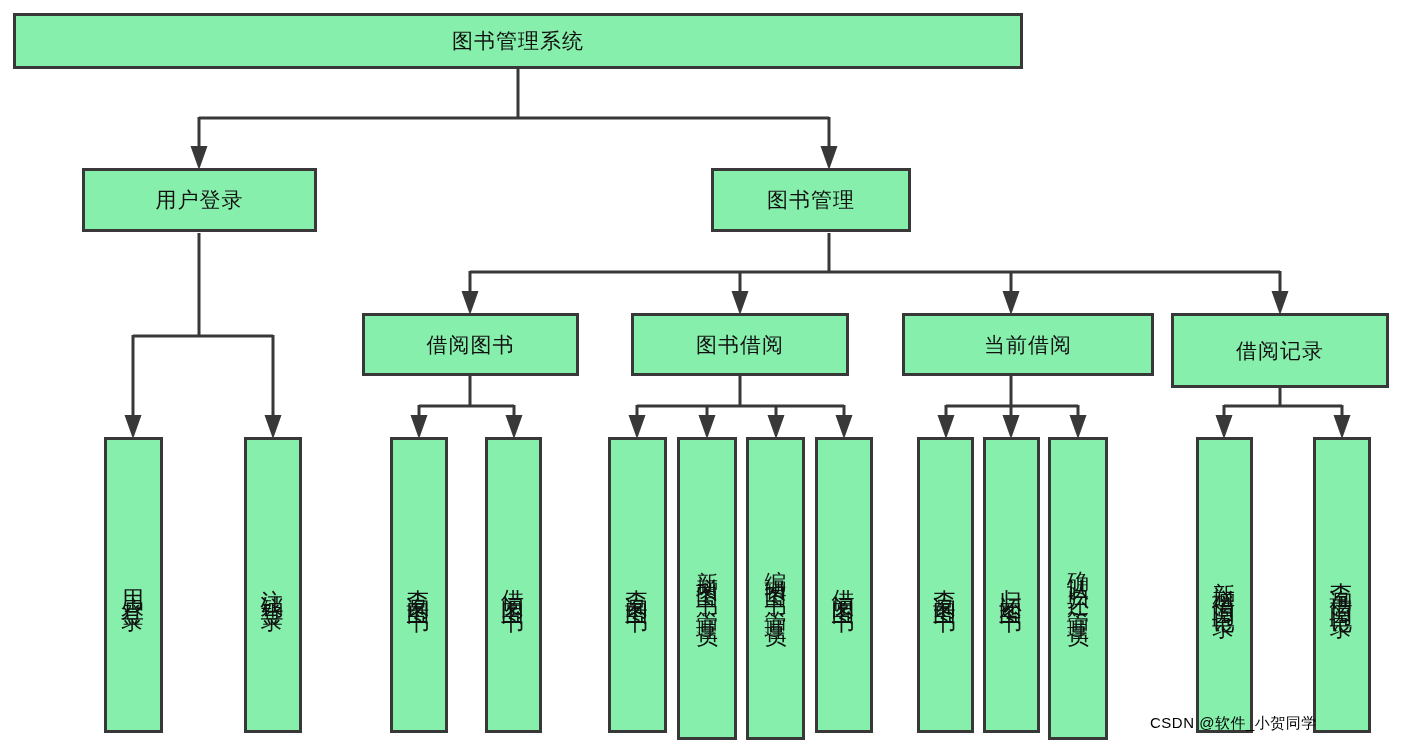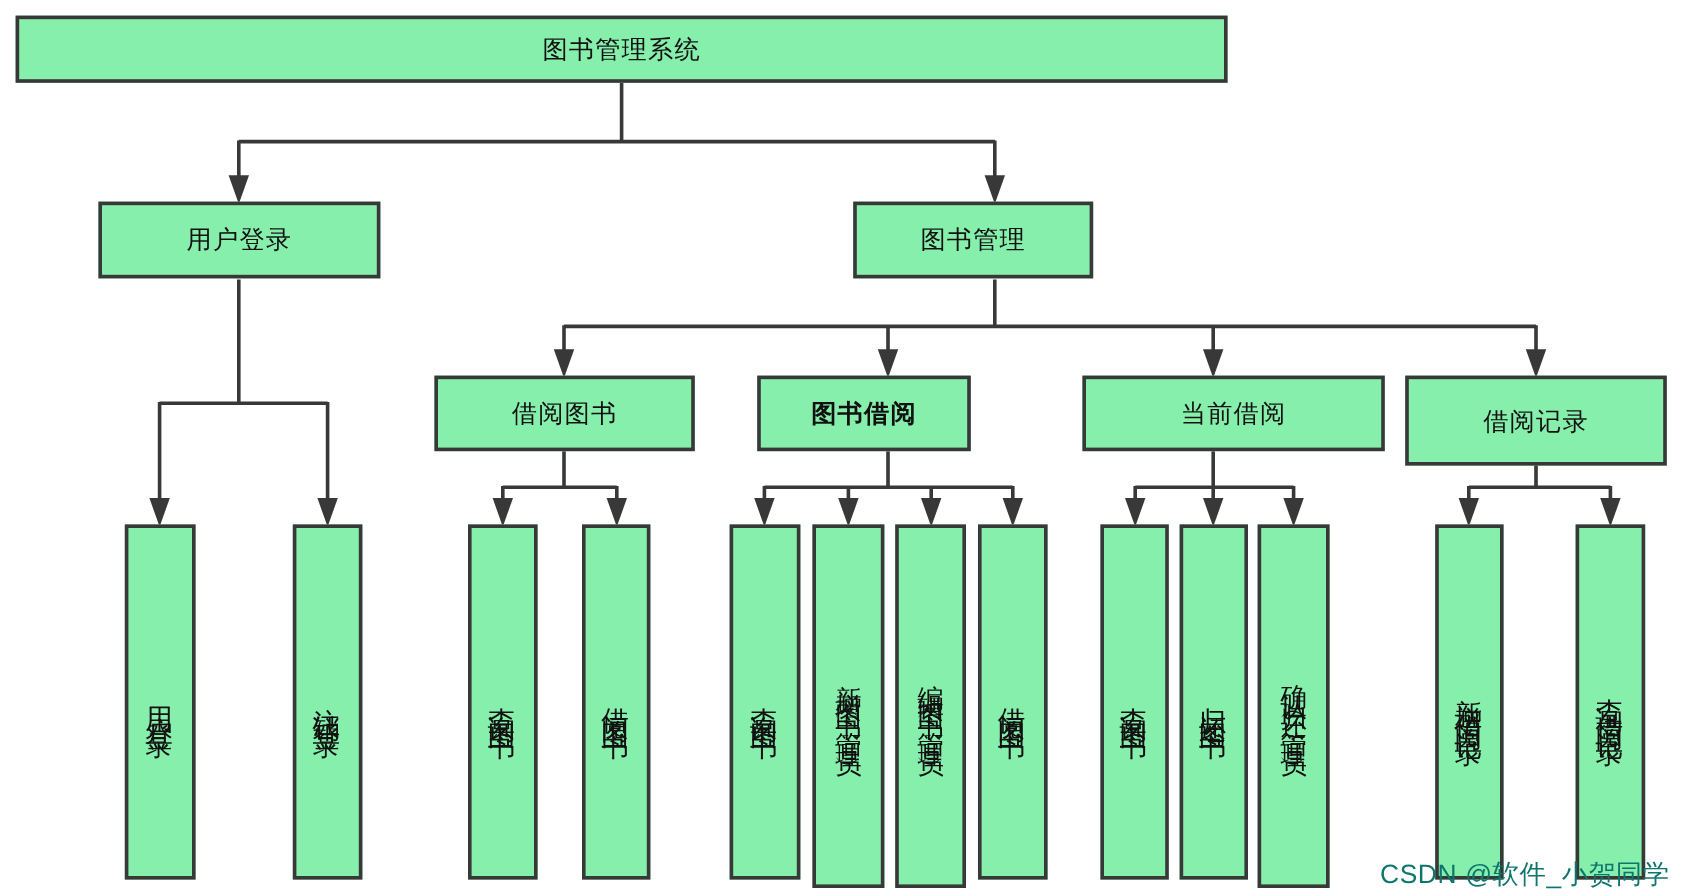--- a/index.html
+++ b/index.html
@@ -44,21 +44,21 @@
   }
   .vbox.dense span {
     font-size: 22px;
     letter-spacing: 8px;
   }
   
   .n-root            { left: 13px;   top: 13px;  width: 1010px; height: 56px; }
   .n-user-login      { left: 82px;   top: 168px; width: 235px;  height: 64px; }
   .n-book-mgmt       { left: 711px;  top: 168px; width: 200px;  height: 64px; }
   .n-new-book-rec    { left: 362px;  top: 313px; width: 217px;  height: 63px; }
-  .n-book-borrow     { left: 631px;  top: 313px; width: 178px;  height: 63px; font-weight: bold; }
+  .n-book-borrow     { left: 631px;  top: 313px; width: 218px;  height: 63px; }
   .n-current-borrow  { left: 902px;  top: 313px; width: 252px;  height: 63px; }
   .n-borrow-records  { left: 1171px; top: 313px; width: 218px;  height: 75px; }
 
   .lf { top: 437px; height: 296px; }
   .lf-tall { top: 437px; height: 303px; }
   .l-user-login   { left: 104px;  width: 59px; }
   .l-logout       { left: 244px;  width: 58px; }
   .l-rec-query    { left: 390px;  width: 58px; }
   .l-rec-borrow   { left: 485px;  width: 57px; }
   .l-bb-query     { left: 608px;  width: 59px; }
@@ -68,23 +68,23 @@
   .l-cb-query     { left: 917px;  width: 57px; }
   .l-cb-return    { left: 983px;  width: 57px; }
   .l-cb-confirm   { left: 1048px; width: 60px; }
   .l-br-add       { left: 1196px; width: 57px; }
   .l-br-query     { left: 1313px; width: 58px; }
 
   .watermark {
     position: absolute;
     left: 1150px;
     top: 714px;
-    font-size: 22px;
+    font-size: 15px;
     letter-spacing: 0.5px;
-    color: #0f766e;
+    color: #000000;
     white-space: nowrap;
     z-index: 10;
   }
 </style>
 </head>
 <body>
 
 <svg id="connectors" viewBox="0 0 1405 747" xmlns="http://www.w3.org/2000/svg">
   <g stroke="#383838" stroke-width="3" fill="none">
 

